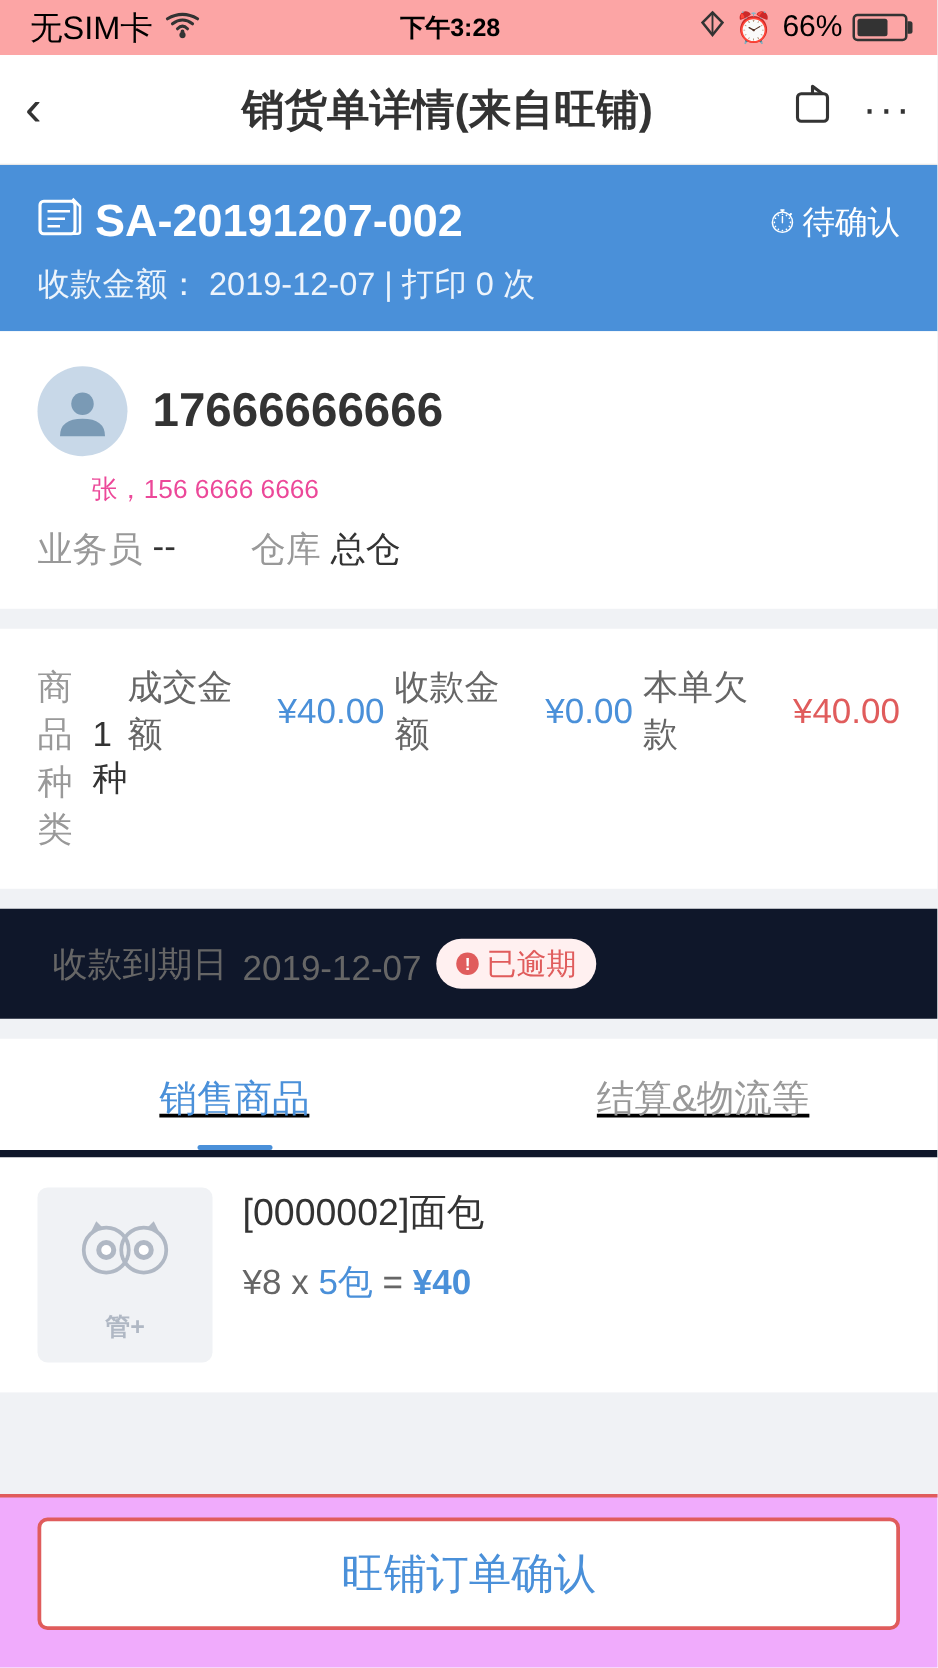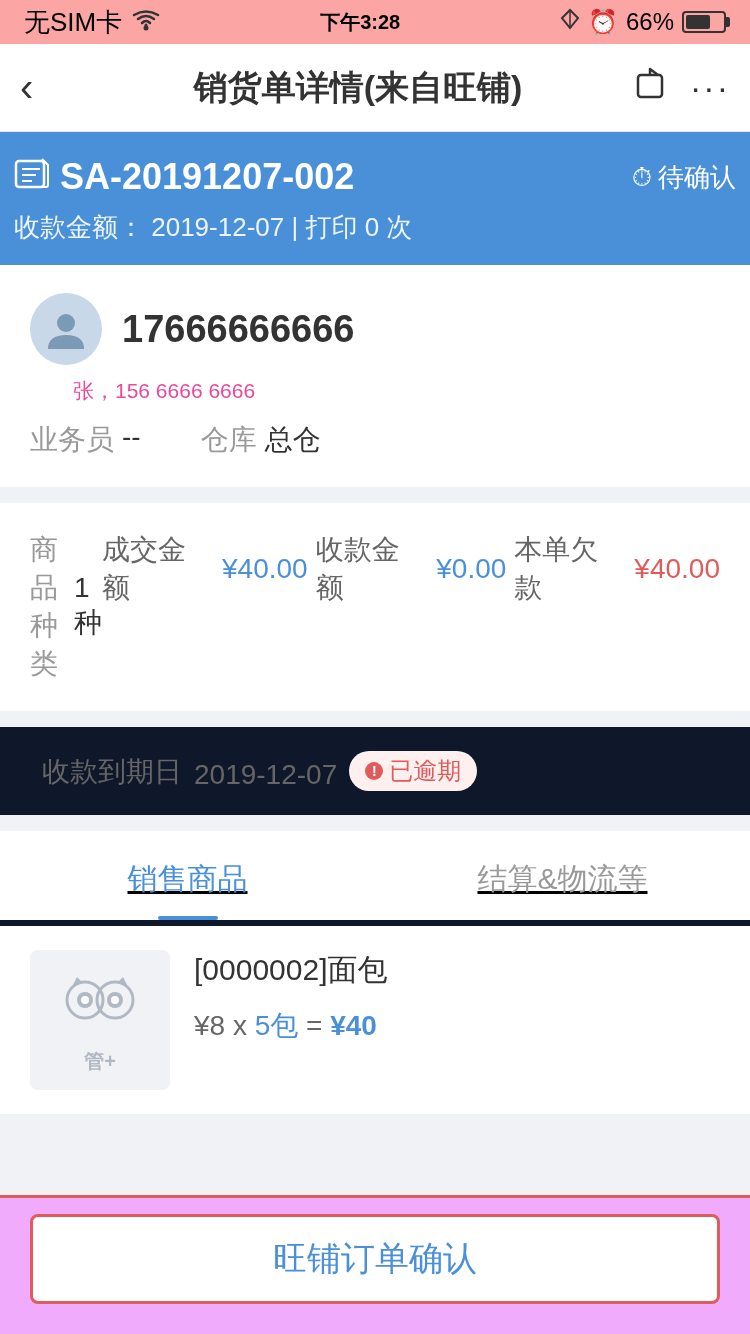--- a/index.html
+++ b/index.html
@@ -94,21 +94,21 @@
     }
     .nav-actions {
       display: flex;
       align-items: center;
       gap: 20px;
     }
 
     
     .order-header {
       background: #4A90D9;
-      padding: 24px 14px 20px;
+      padding: 24px 30px 20px;
       margin-bottom: 0;
     }
     .order-header-top {
       display: flex;
       justify-content: space-between;
       align-items: center;
       margin-bottom: 12px;
     }
     .order-id {
       font-size: 36px;

